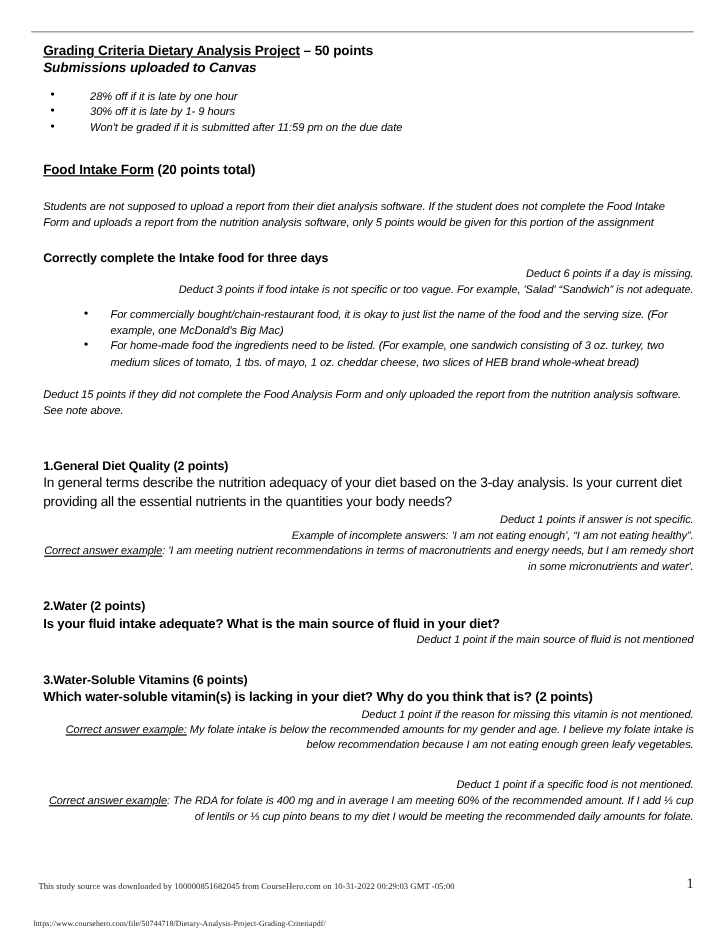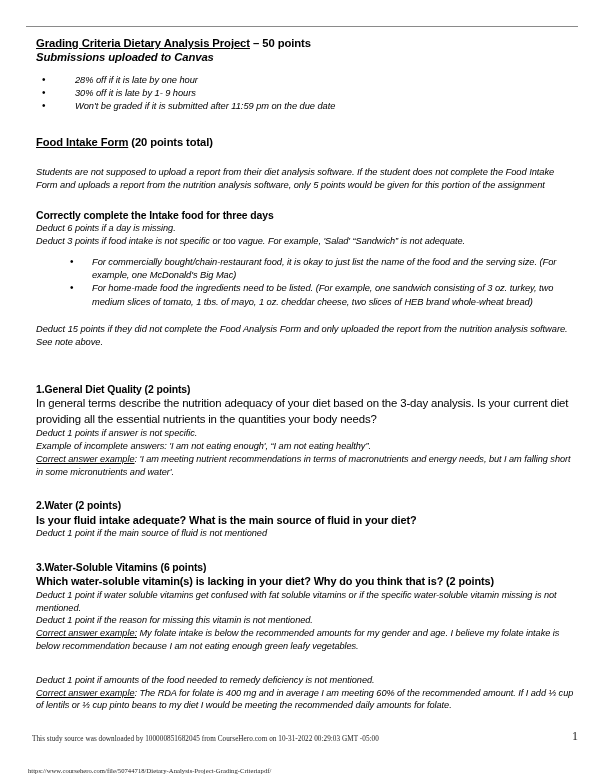--- a/index.html
+++ b/index.html
@@ -128,20 +128,21 @@
     margin: 0;
     letter-spacing: -0.12px;
   }
 
   .note {
     font-size: 9.2px;
     font-style: italic;
     line-height: 12.8px;
     margin: 0;
     letter-spacing: -0.05px;
+    text-align: right;
   }
   .note .u { text-decoration: underline; }
   .gap-3  { height: 14px; }
   .gap-4  { height: 17px; }
   .gap-5  { height: 21px; }
 
   
   .footer-line {
     position: absolute;
     left: 32px;
@@ -212,39 +213,38 @@
 
     <div class="gap-4"></div>
 
 
     <div class="gap-4"></div>
 
     <p class="q-head">1.General Diet Quality (2 points)</p>
     <p class="q-body">In general terms describe the nutrition adequacy of your diet based on the 3-day analysis. Is your current diet providing all the essential nutrients in the quantities your body needs?</p>
     <p class="note">Deduct 1 points if answer is not specific.</p>
     <p class="note">Example of incomplete answers: 'I am not eating enough', “I am not eating healthy”.</p>
-    <p class="note"><span class="u">Correct answer example</span><span>: 'I am meeting nutrient recommendations in terms of macronutrients and energy needs, but I am falling short in some micronutrients and water'.</span></p>
+    <p class="note"><span class="u">Correct answer example</span><span>: 'I am meeting nutrient recommendations in terms of macronutrients and energy needs, but I am remedy short in some micronutrients and water'.</span></p>
 
     <div class="gap-5"></div>
 
     <p class="q-head">2.Water (2 points)</p>
     <p class="q-body-b">Is your fluid intake adequate? What is the main source of fluid in your diet?</p>
     <p class="note">Deduct 1 point if the main source of fluid is not mentioned</p>
 
     <div class="gap-5"></div>
 
     <p class="q-head">3.Water-Soluble Vitamins (6 points)</p>
     <p class="q-body-b">Which water-soluble vitamin(s) is lacking in your diet? Why do you think that is? (2 points)</p>
-    <p class="note">Deduct 1 point if water soluble vitamins get confused with fat soluble vitamins or if the specific water-soluble vitamin missing is not mentioned.</p>
     <p class="note">Deduct 1 point if the reason for missing this vitamin is not mentioned.</p>
     <p class="note"><span class="u">Correct answer example:</span><span> My folate intake is below the recommended amounts for my gender and age. I believe my folate intake is below recommendation because I am not eating enough green leafy vegetables.</span></p>
 
     <div class="gap-5"></div>
 
-    <p class="note">Deduct 1 point if amounts of the food needed to remedy deficiency is not mentioned.</p>
+    <p class="note">Deduct 1 point if a specific food is not mentioned.</p>
     <p class="note"><span class="u">Correct answer example</span><span>: The RDA for folate is 400 mg and in average I am meeting 60% of the recommended amount. If I add ⅓ cup of lentils or ⅓ cup pinto beans to my diet I would be meeting the recommended daily amounts for folate.</span></p>
 
   </div>
 
   <div class="footer-line footer-downloaded">This study source was downloaded by 100000851682045 from CourseHero.com on 10-31-2022 00:29:03 GMT -05:00</div>
   <div class="footer-line footer-url">https://www.coursehero.com/file/50744718/Dietary-Analysis-Project-Grading-Criteriapdf/</div>
   <div class="page-number">1</div>
 
 </div>
 

